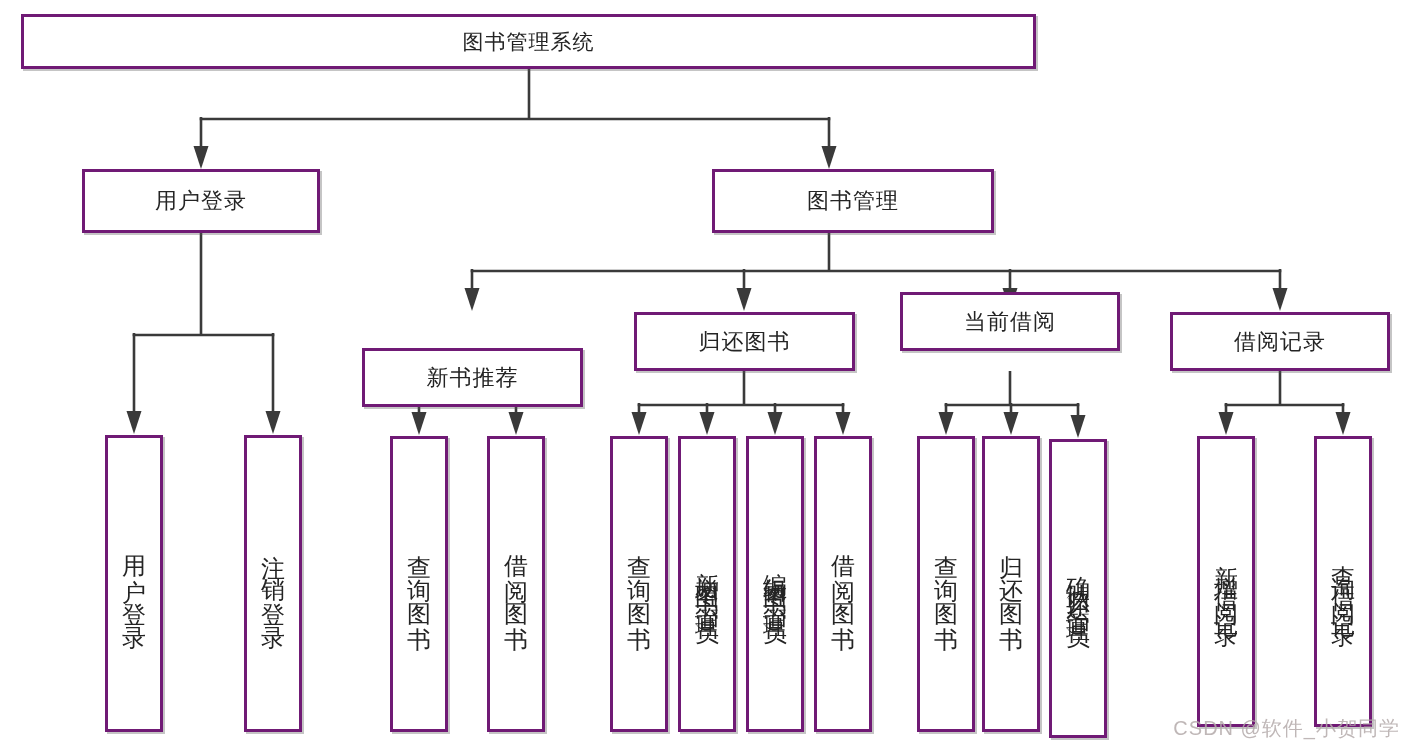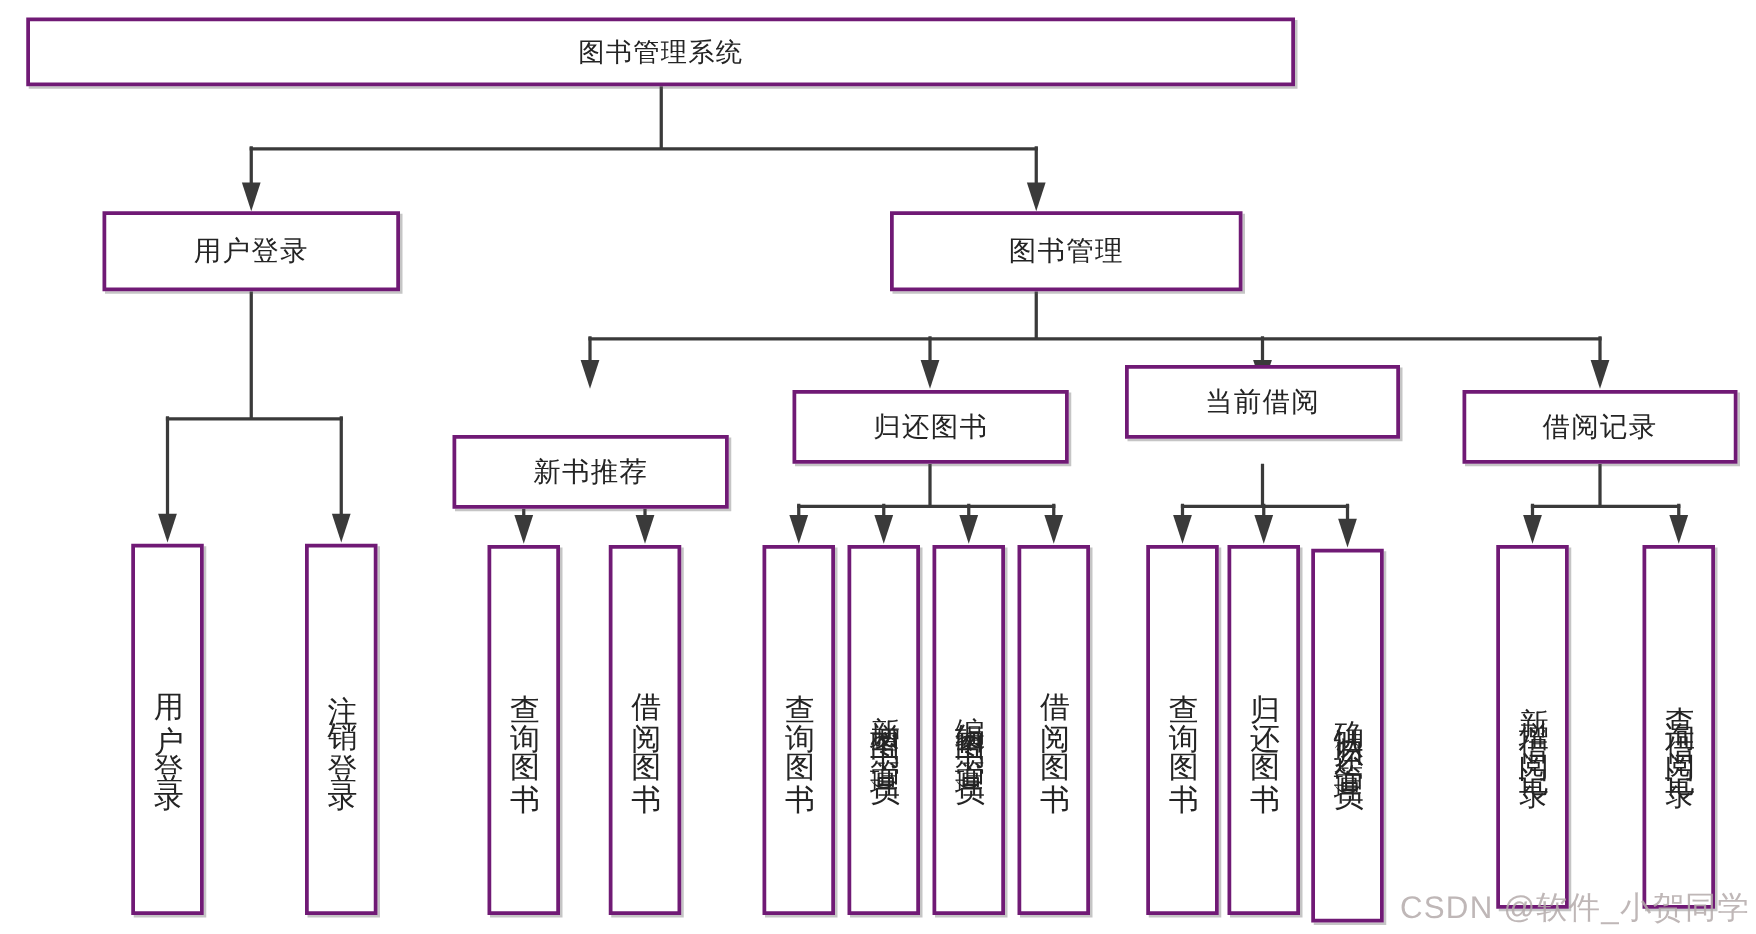--- a/index.html
+++ b/index.html
@@ -37,21 +37,21 @@
     white-space: nowrap;
     color: #242424;
   }
   .sp4 { letter-spacing: 24px; }
   .sp6 { letter-spacing: 12px; }
   .sp9 { letter-spacing: 7px; }
   #watermark {
     position: absolute;
     right: 5px;
     bottom: 5px;
-    font-size: 25px;
+    font-size: 20px;
     color: rgba(180, 170, 170, 0.85);
     letter-spacing: 1px;
     white-space: nowrap;
     margin-top: 44px;
   }
 </style>
 </head>
 <body>
 
 <div id="stage">

